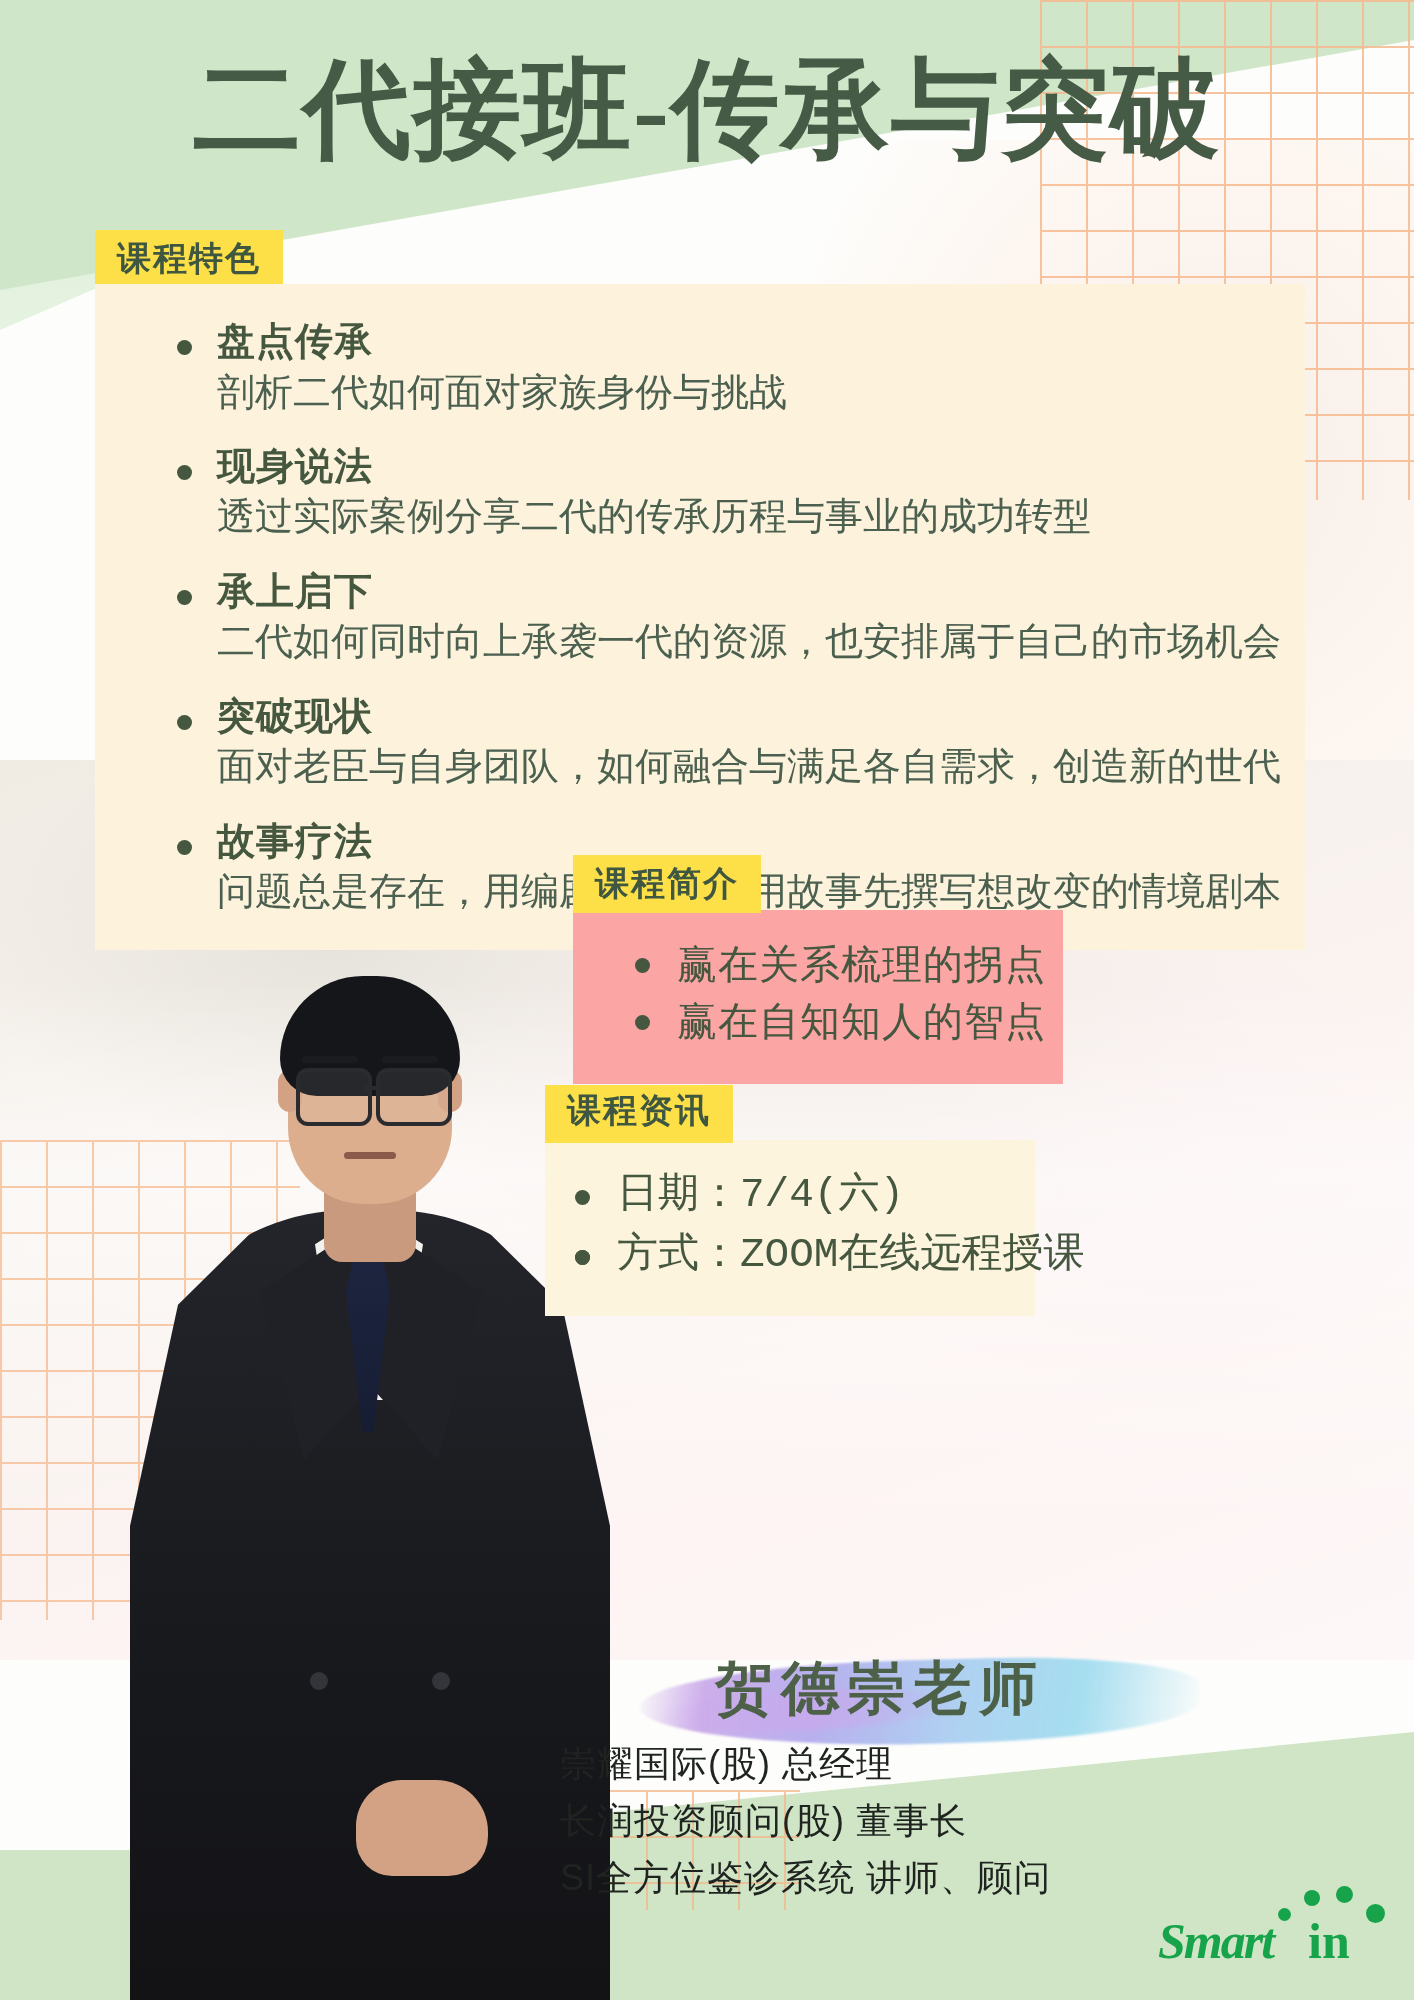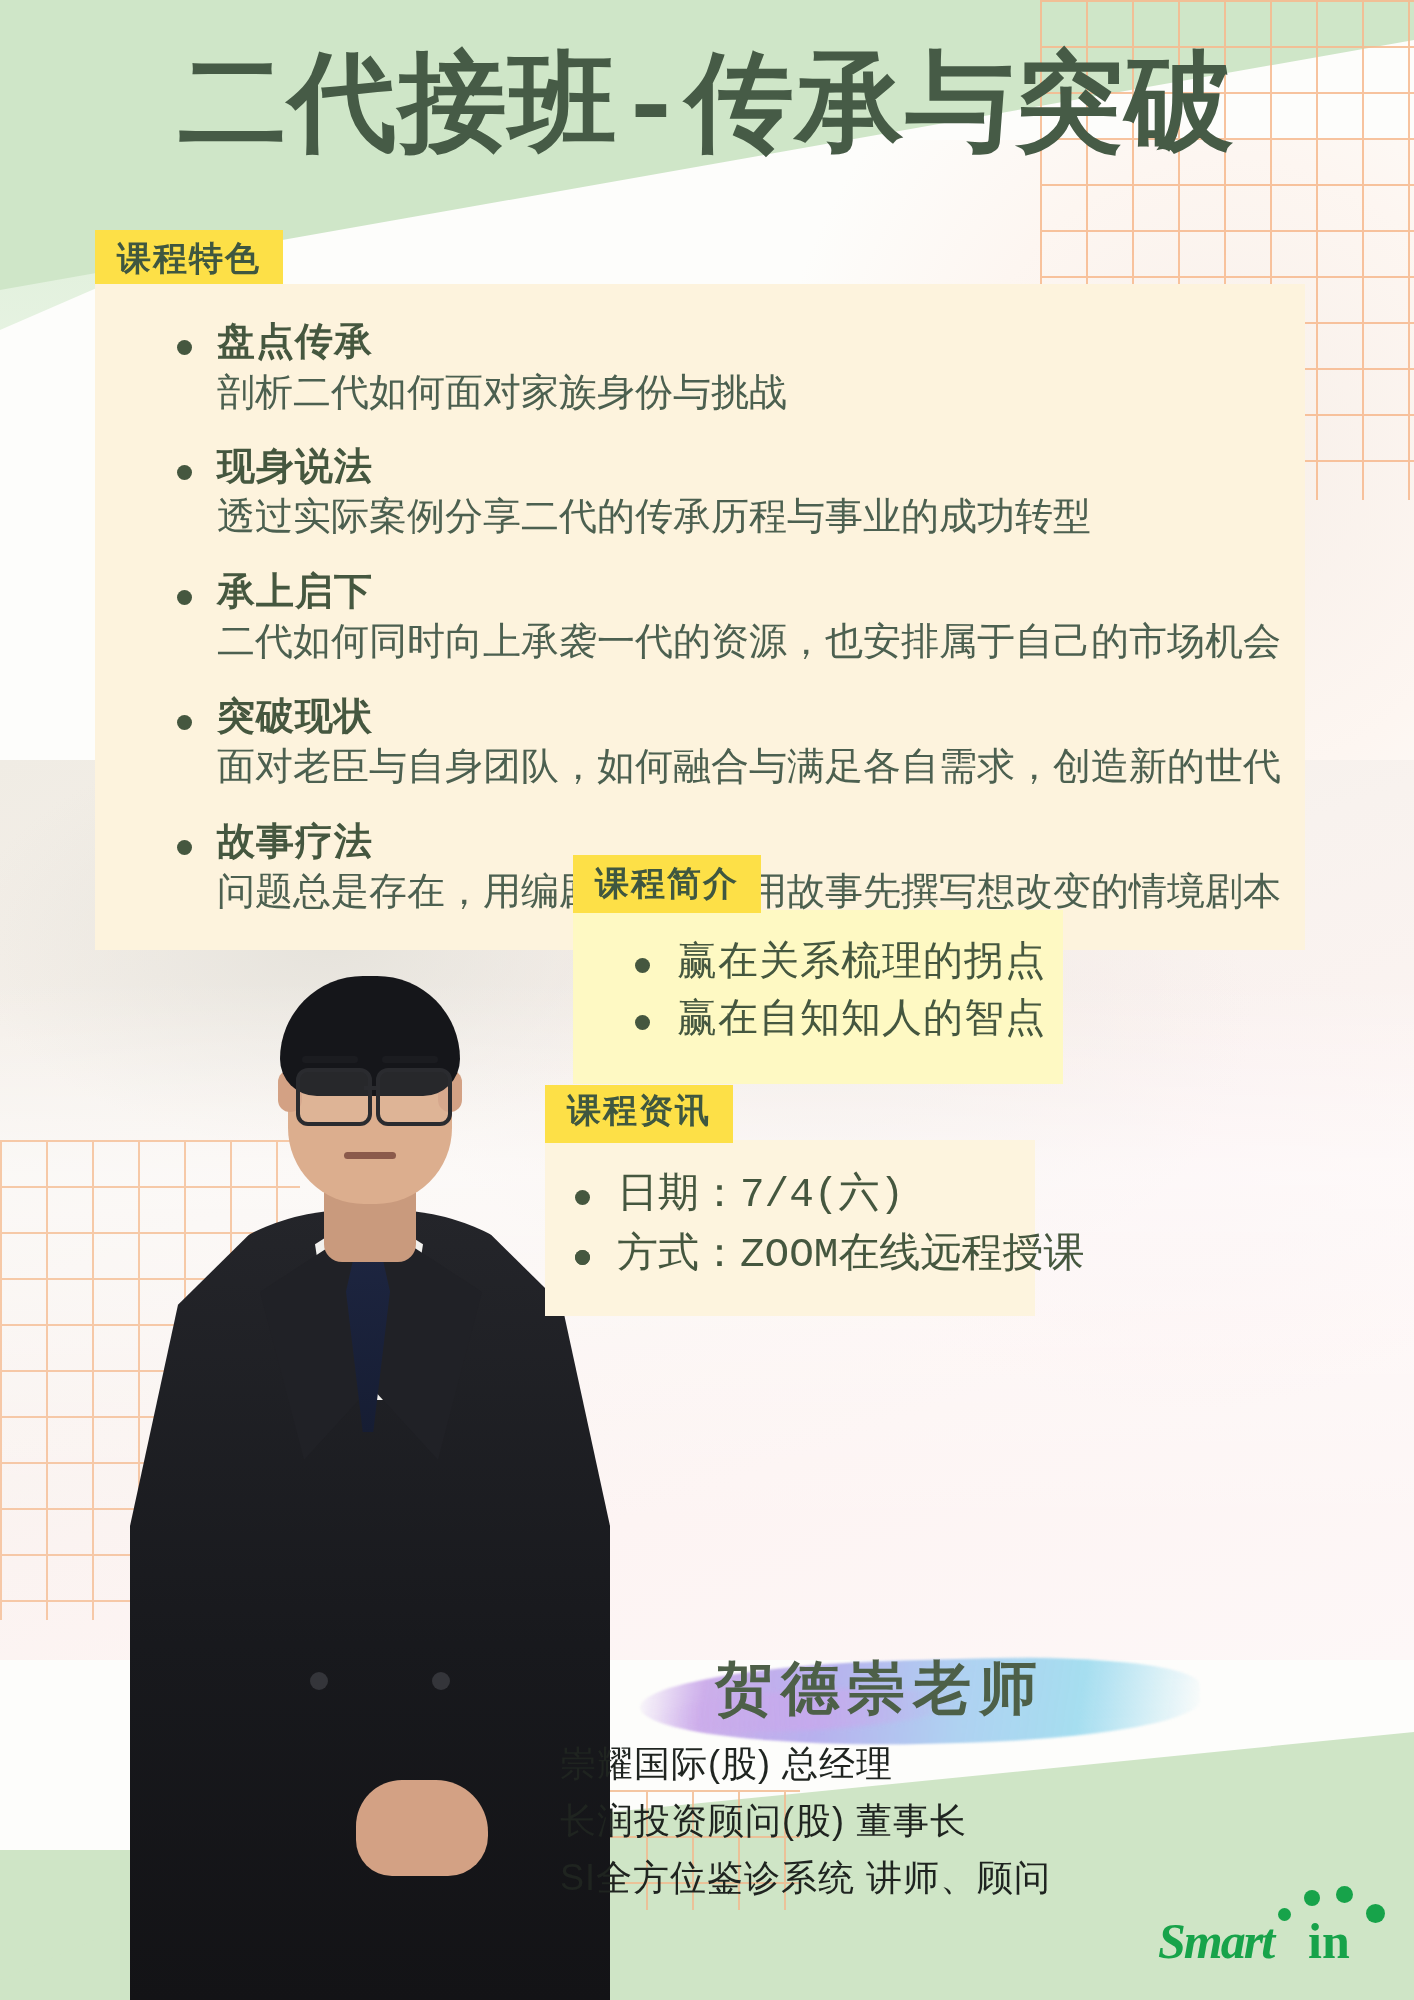--- a/index.html
+++ b/index.html
@@ -81,21 +81,21 @@
 
   
   .title{
     position:absolute;left:0;top:50px;width:1414px;
     text-align:center;
     font-size:108px;
     line-height:1.12;
     font-weight:bold;
     letter-spacing:2px;
     color:#465b46;
-    font-family:Liberation Mono, monospace;
+    font-family:Liberation Serif, serif;
     white-space:nowrap;
     z-index:8;
   }
 
   
   .tag{
     display:inline-block;
     background:#fde047;
     color:#3f5740;
     font-size:34px;
@@ -128,21 +128,21 @@
     line-height:1.25;letter-spacing:1px;
   }
   .feat-desc{
     font-size:38px;color:#4c6050;line-height:1.3;letter-spacing:0px;
     margin-top:2px;
   }
 
   
   .intro-wrap{position:absolute;left:573px;top:855px;z-index:6;width:500px;}
   .intro-card{
-    width:490px;background:#fef9c3;padding:26px 0 34px 0;margin-top:-3px;font-family:Liberation Mono, monospace;
+    width:490px;background:#fca5a5;padding:26px 0 34px 0;margin-top:-3px;
   }
   .right-list{margin:0;padding:0;list-style:none;}
   .right-li{
     position:relative;padding-left:104px;
     font-size:40px;color:#45573f;line-height:1.42;letter-spacing:1px;
   }
   .right-li .rb{
     position:absolute;left:62px;top:22px;width:15px;height:15px;border-radius:50%;background:#45573f;
   }
 

